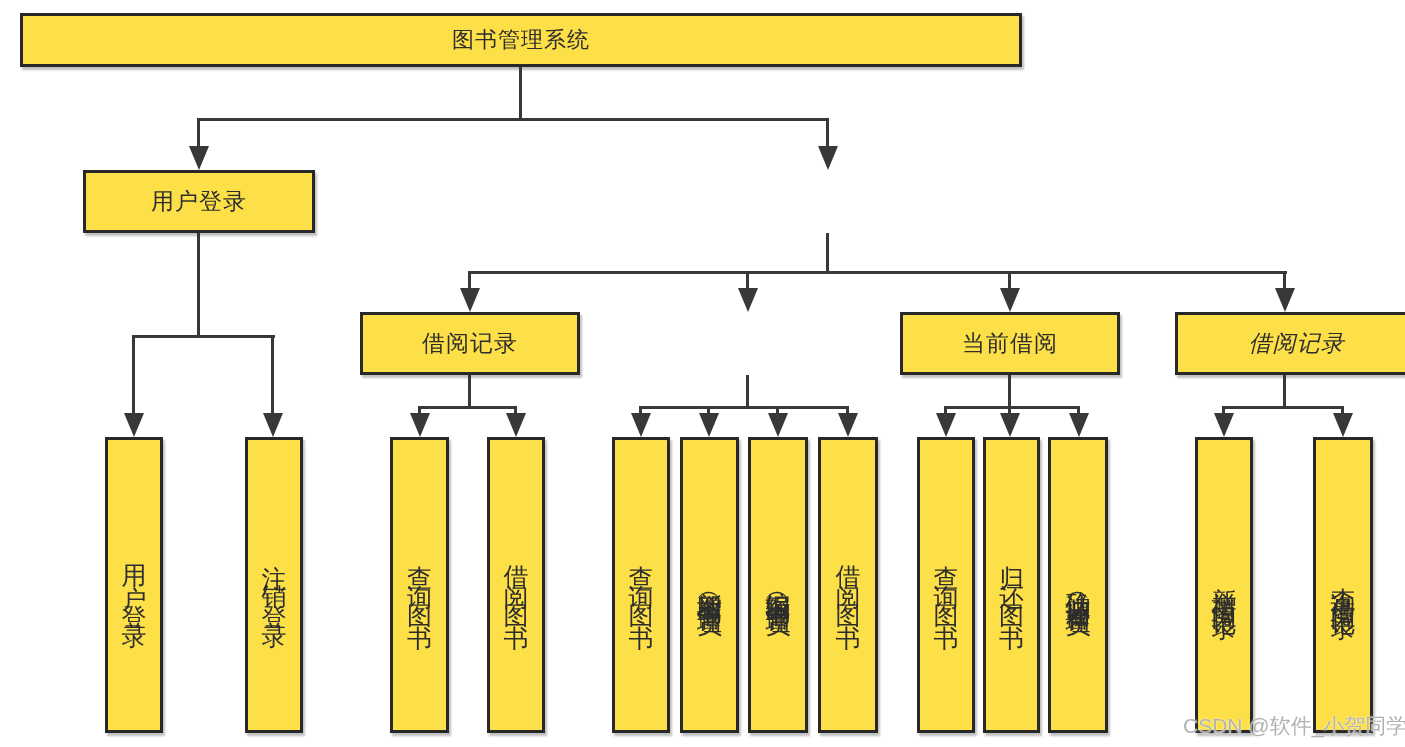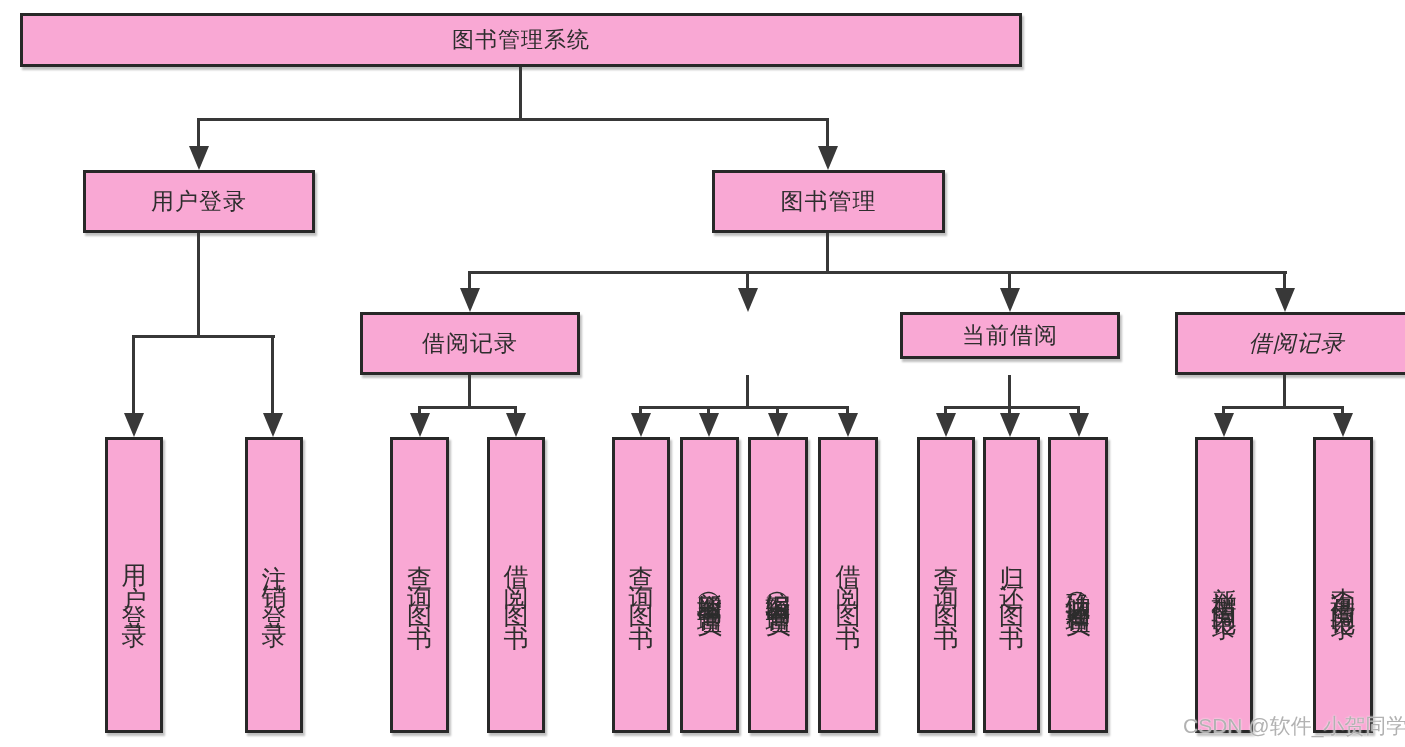--- a/index.html
+++ b/index.html
@@ -5,21 +5,21 @@
   html,body { margin:0; padding:0; background:#ffffff; }
   #canvas {
     position:relative;
     width:1405px; height:747px;
     background:#ffffff;
     font-family:"Liberation Sans", sans-serif;
     overflow:hidden;
   }
   .box {
     position:absolute;
-    background:#f9a8d4;
+    background:#fde047;
     border:3px solid #282828;
     box-shadow:2px 3px 2px rgba(0,0,0,0.25);
     display:flex; align-items:center; justify-content:center;
     color:#2d2d2d;
     box-sizing:border-box;
   }
   .hlabel { font-size:23px; letter-spacing:1px; white-space:nowrap; }
   .title-label { font-size:22px; }
   .vlabel {
     writing-mode:vertical-rl;
@@ -63,23 +63,20 @@
   <div class="vline" style="left:519px; top:67px; height:51px;"></div>
   <div class="hline" style="left:199px; top:118px; width:630px;"></div>
   <div class="vline" style="left:197px; top:118px; height:32px;"></div>
   <div class="arrow" style="left:189px; top:146px;"></div>
   <div class="vline" style="left:826px; top:118px; height:32px;"></div>
   <div class="arrow" style="left:818px; top:146px;"></div>
 
   <div class="box" style="left:83px; top:170px; width:232px; height:63px;">
     <span class="hlabel">用户登录</span>
   </div>
-  <div class="box" style="left:712px; top:170px; width:233px; height:63px;">
-    <span class="hlabel">图书管理</span>
-  </div>
 
   <div class="vline" style="left:197px; top:233px; height:102px;"></div>
   <div class="hline" style="left:134px; top:335px; width:141px;"></div>
   <div class="vline" style="left:132px; top:335px; height:82px;"></div>
   <div class="arrow" style="left:124px; top:413px;"></div>
   <div class="vline" style="left:271px; top:335px; height:82px;"></div>
   <div class="arrow" style="left:263px; top:413px;"></div>
 
   <div class="vline" style="left:826px; top:233px; height:38px;"></div>
   <div class="hline" style="left:470px; top:271px; width:817px;"></div>
@@ -88,21 +85,21 @@
   <div class="vline" style="left:746px; top:271px; height:19px;"></div>
   <div class="arrow" style="left:738px; top:288px;"></div>
   <div class="vline" style="left:1008px; top:271px; height:19px;"></div>
   <div class="arrow" style="left:1000px; top:288px;"></div>
   <div class="vline" style="left:1283px; top:271px; height:19px;"></div>
   <div class="arrow" style="left:1275px; top:288px;"></div>
 
   <div class="box" style="left:360px; top:312px; width:220px; height:63px;">
     <span class="hlabel">借阅记录</span>
   </div>
-  <div class="box" style="left:900px; top:312px; width:220px; height:47px;">
+  <div class="box" style="left:900px; top:312px; width:220px; height:63px;">
     <span class="hlabel">当前借阅</span>
   </div>
   <div class="box" style="left:1175px; top:312px; width:243px; height:63px;font-style:italic;">
     <span class="hlabel">借阅记录</span>
   </div>
 
   <div class="vline" style="left:468px; top:375px; height:31px;"></div>
   <div class="hline" style="left:420px; top:406px; width:96px;"></div>
   <div class="vline" style="left:418px; top:406px; height:11px;"></div>
   <div class="arrow" style="left:410px; top:413px;"></div>

